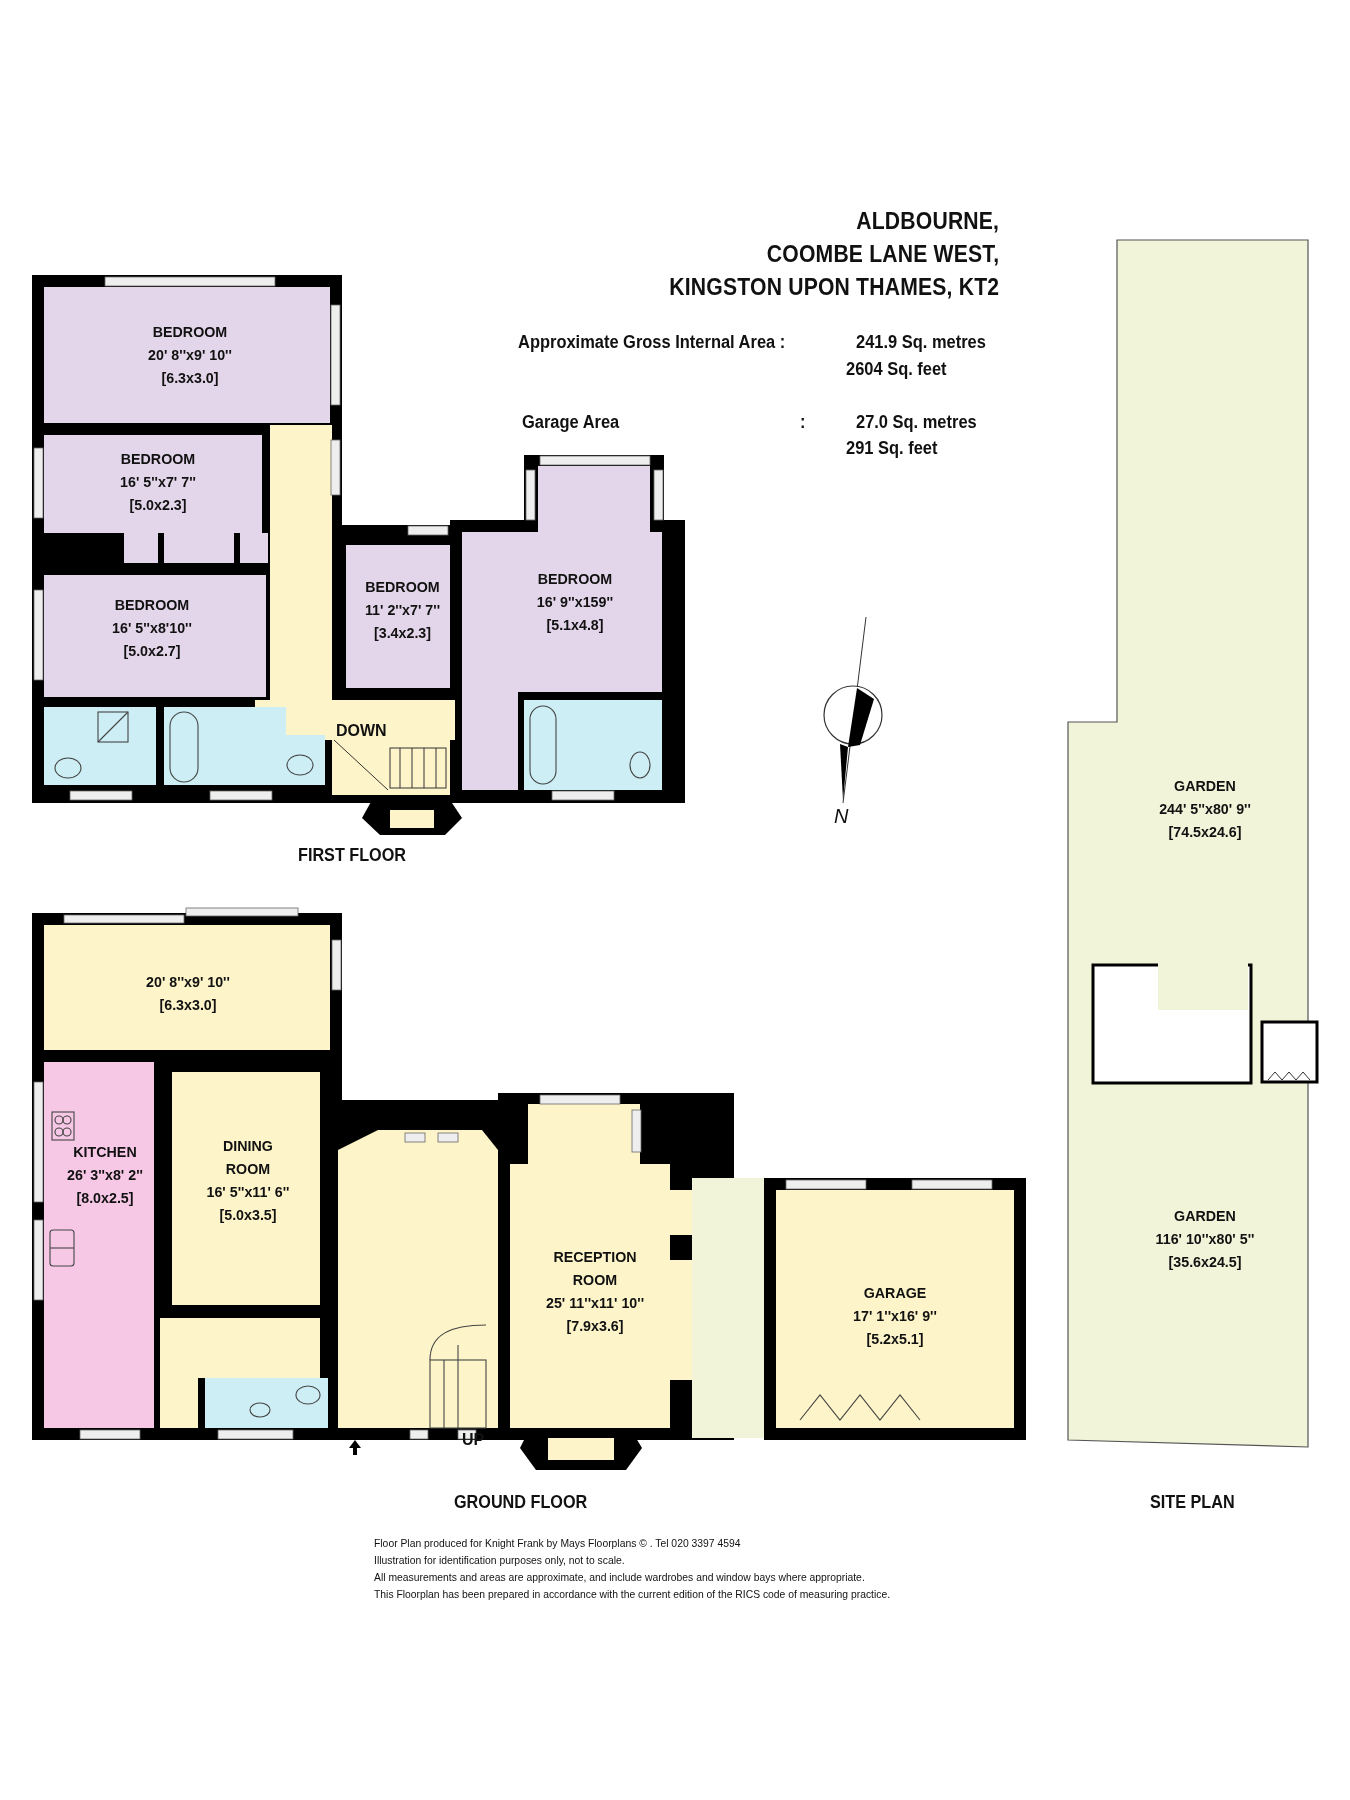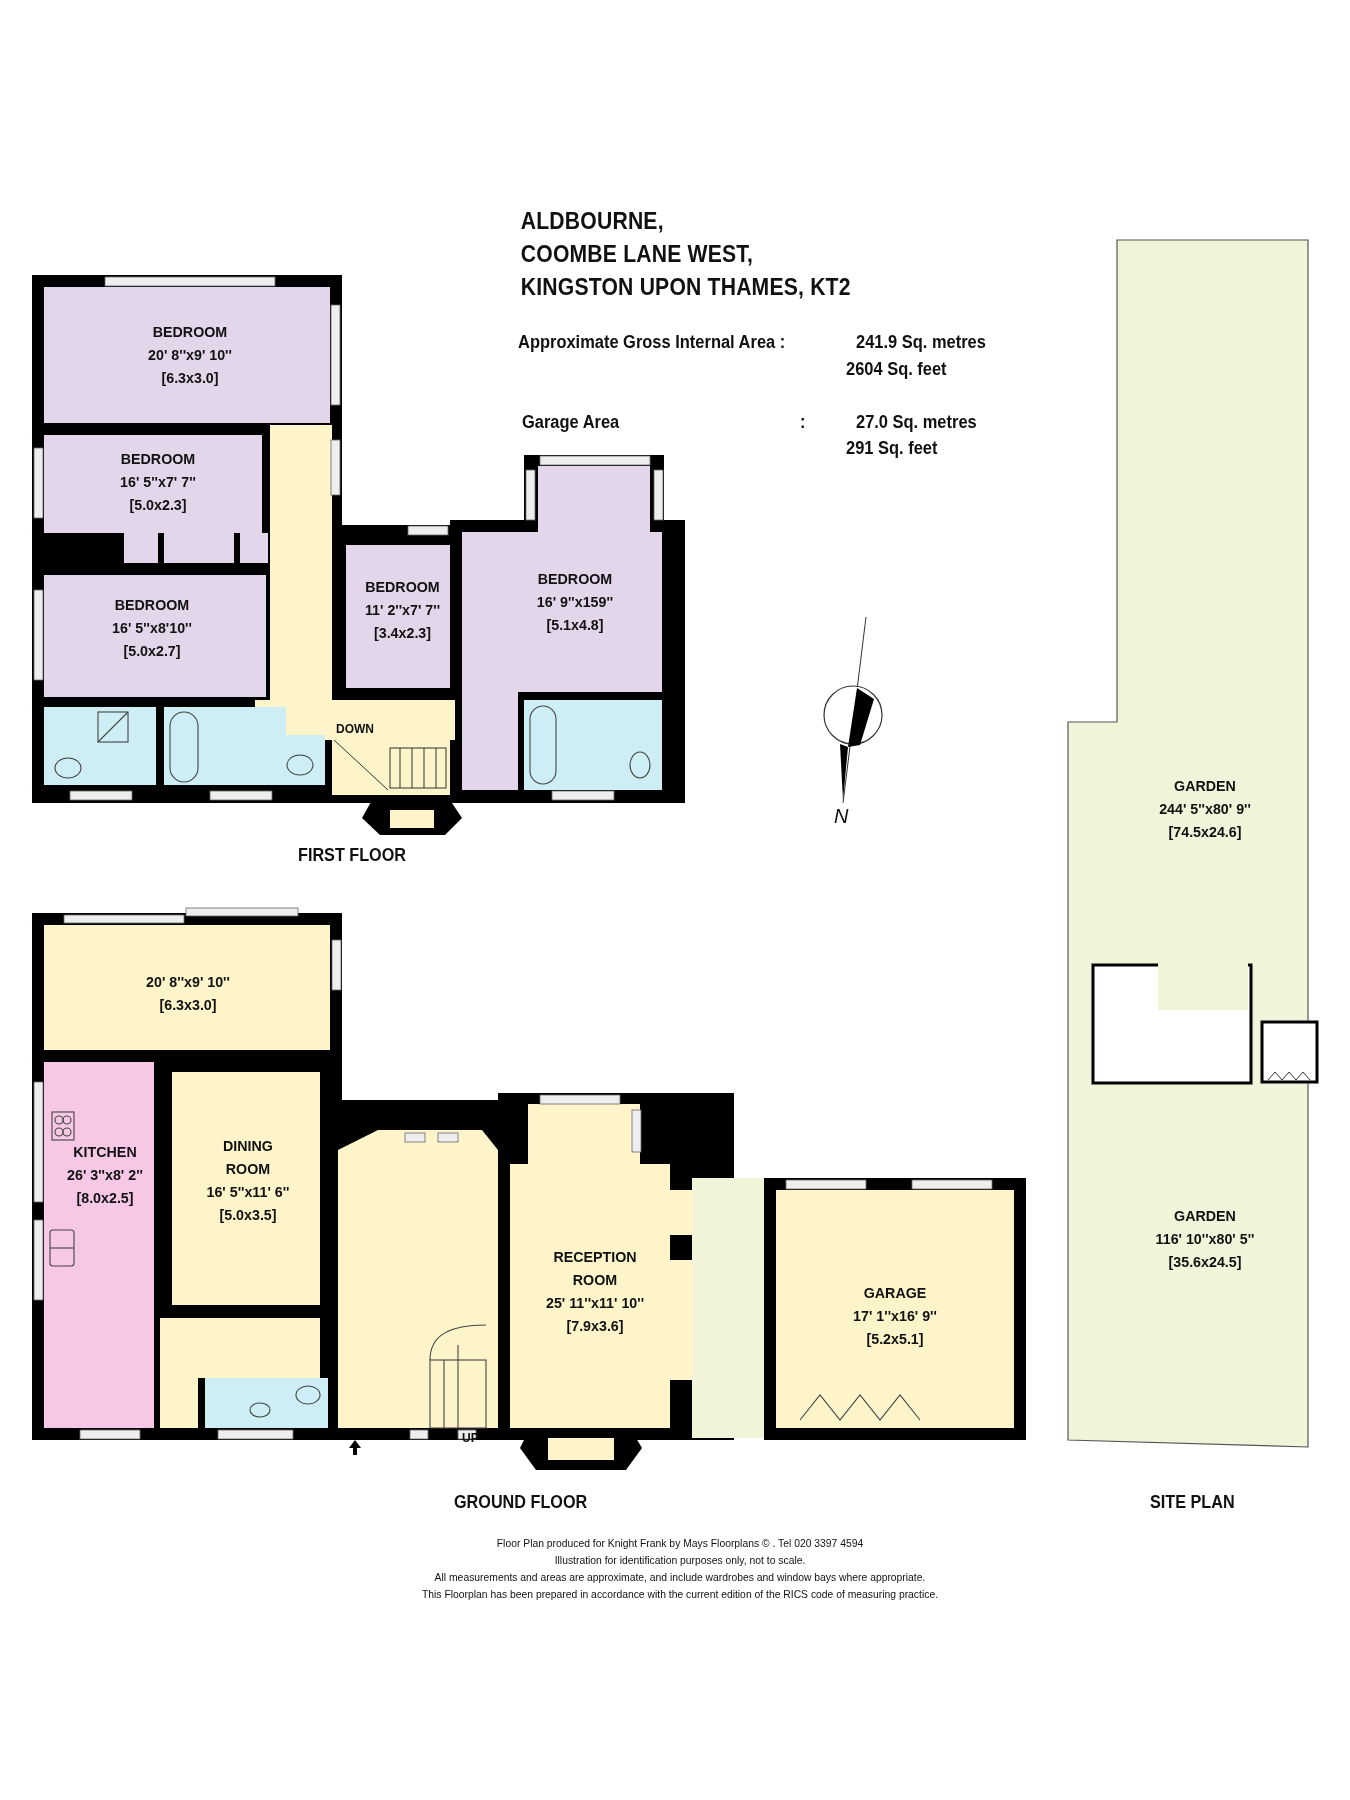--- a/index.html
+++ b/index.html
@@ -1,27 +1,27 @@
 <!DOCTYPE html>
 <html><head>
 <meta charset="utf-8">
 <style>
   html, body { margin:0; padding:0; background:#ffffff; }
   body { width:1350px; height:1800px; position:relative; overflow:hidden;
          font-family:"Liberation Sans", "DejaVu Sans", sans-serif; color:#111; }
   .abs { position:absolute; }
-  .title-block { left:500px; top:205px; width:520px; text-align:left; }
+  .title-block { left:500px; top:205px; width:520px; text-align:right; }
   .title-line { font-size:23px; font-weight:bold; line-height:33px; letter-spacing:0.2px; transform:scaleX(0.92); transform-origin:center; }
   .area-row { font-size:17.5px; font-weight:bold; white-space:nowrap; transform:scaleX(0.94); transform-origin:left; }
   .room-label { position:absolute; text-align:center; font-weight:bold; font-size:15.5px; line-height:23px; transform:scaleX(0.92); white-space:nowrap; }
   .floor-label { position:absolute; font-weight:bold; font-size:18px; transform:scaleX(0.9); transform-origin:left; white-space:nowrap; }
-  .footer { left:340px; top:1535px; width:680px; text-align:center; font-size:11.5px; line-height:17px; }
+  .footer { left:340px; top:1535px; width:680px; text-align:left; font-size:11.5px; line-height:17px; }
   .footer div { transform:scaleX(0.9); white-space:nowrap; }
   svg { position:absolute; left:0; top:0; }
-  .stair-text { position:absolute; font-weight:bold; font-size:12px; }
+  .stair-text { position:absolute; font-weight:bold; font-size:16px; }
 </style>
 </head>
 <body>
 
 <div class="abs title-block">
   <div class="title-line">ALDBOURNE,</div>
   <div class="title-line">COOMBE LANE WEST,</div>
   <div class="title-line">KINGSTON UPON THAMES, KT2</div>
 </div>
 

